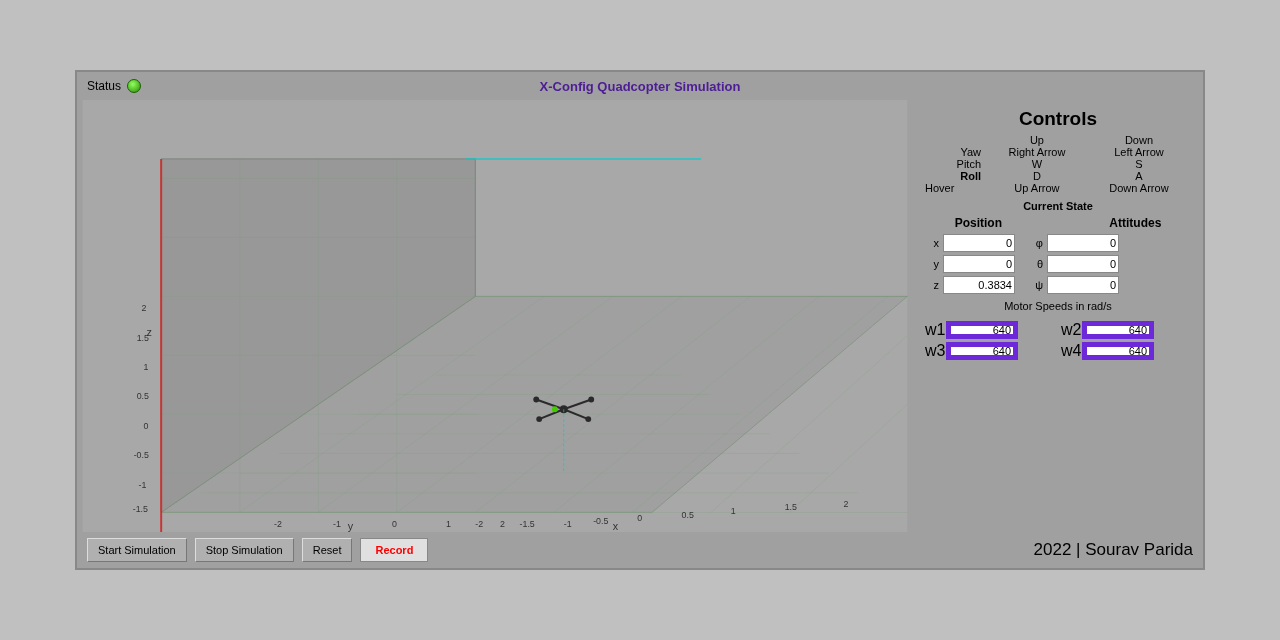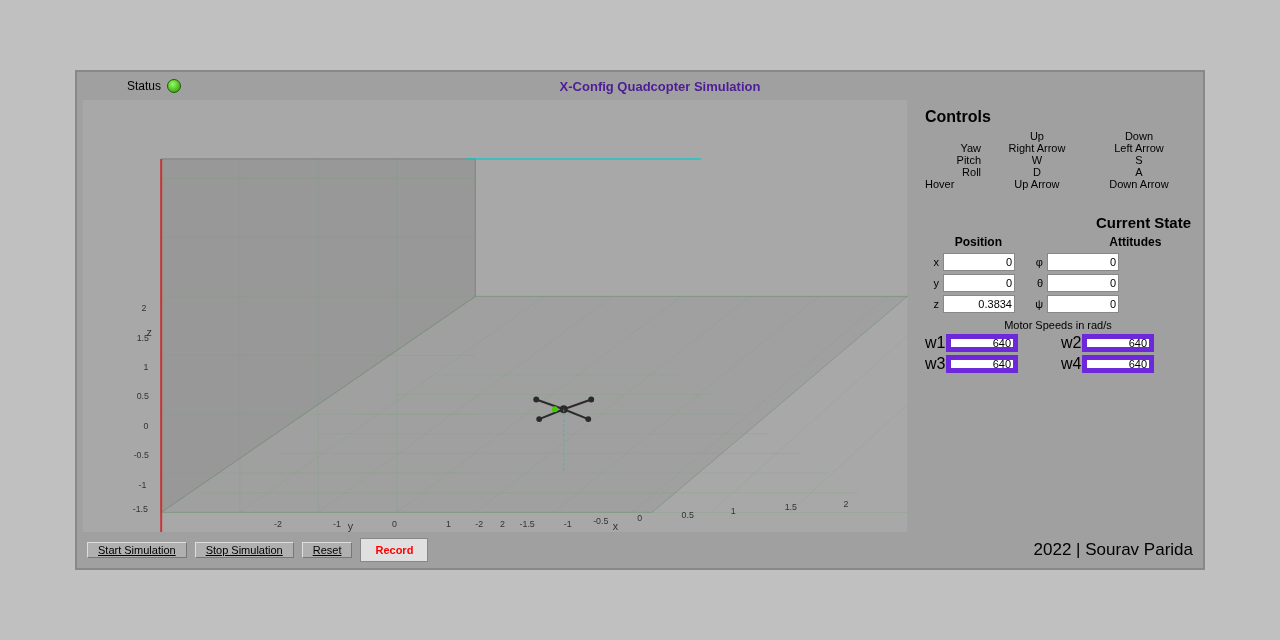--- a/index.html
+++ b/index.html
@@ -21,21 +21,20 @@
       position: relative;
       display: flex;
       flex-direction: column;
     }
     .top-bar {
       display: flex;
       align-items: center;
       padding: 6px 10px;
       position: relative;
       height: 28px;
-      margin-left: 40px;
     }
     .status-area {
       display: flex;
       align-items: center;
       gap: 6px;
     }
     .status-label {
       font-size: 12px;
       color: #000;
     }
@@ -70,34 +69,33 @@
       display: flex;
       flex-direction: column;
       gap: 6px;
     }
 
     
     .controls-section {
       background: transparent;
     }
     .controls-title {
-      text-align: left;
-      font-size: 16px;
+      text-align: center;
+      font-size: 19px;
       font-weight: bold;
       margin-bottom: 4px;
     }
 
     
     .state-section {}
     .state-title {
-      text-align: right;
-      font-size: 15px;
+      text-align: center;
+      font-size: 11px;
       font-weight: bold;
       margin-bottom: 4px;
-      margin-top: 18px;
     }
     .state-row {
       display: flex;
       align-items: center;
       gap: 4px;
       font-size: 11px;
     }
     .state-row-label {
       width: 14px;
       text-align: right;
@@ -112,21 +110,21 @@
       font-size: 11px;
       padding-right: 2px;
     }
 
     
     .motor-section {}
     .motor-title {
       text-align: center;
       font-size: 11px;
       font-weight: normal;
-      margin-bottom: 3px;
+      margin-bottom: 9px;
     }
     .motor-row {
       display: flex;
       align-items: center;
       gap: 3px;
       font-size: 11px;
     }
     .motor-label {
       width: 18px;
       text-align: right;
@@ -145,30 +143,29 @@
     
     .bottom-bar {
       height: 36px;
       background: #a0a0a0;
       display: flex;
       align-items: center;
       padding: 0 10px;
       gap: 8px;
     }
     .sim-button {
-      height: 16px;
+      height: 24px;
       padding: 0 10px;
       background: #b0b0b0;
       border: 1px solid #777;
       border-top-color: #ddd;
       border-left-color: #ddd;
       font-size: 11px;
       cursor: pointer;
       color: #000;
-      text-decoration: underline;
     }
     .record-button {
       height: 24px;
       padding: 0 14px;
       background: #e0e0e0;
       border: 1px solid #888;
       font-size: 11px;
       cursor: pointer;
       color: red;
       font-weight: bold;
@@ -313,21 +310,21 @@
             <td style="text-align:right; padding-right:6px;">Yaw</td>
             <td>Right Arrow</td>
             <td>Left Arrow</td>
           </tr>
           <tr>
             <td style="text-align:right; padding-right:6px;">Pitch</td>
             <td>W</td>
             <td>S</td>
           </tr>
           <tr>
-            <td style="text-align:right; padding-right:6px;">Roll</td>
+            <td style="text-align:right; padding-right:6px;font-weight:bold;">Roll</td>
             <td>D</td>
             <td>A</td>
           </tr>
           <tr>
             <td style="text-align:left; padding-right:6px;">Hover</td>
             <td>Up Arrow</td>
             <td>Down Arrow</td>
           </tr>
         </tbody>
           </table>

